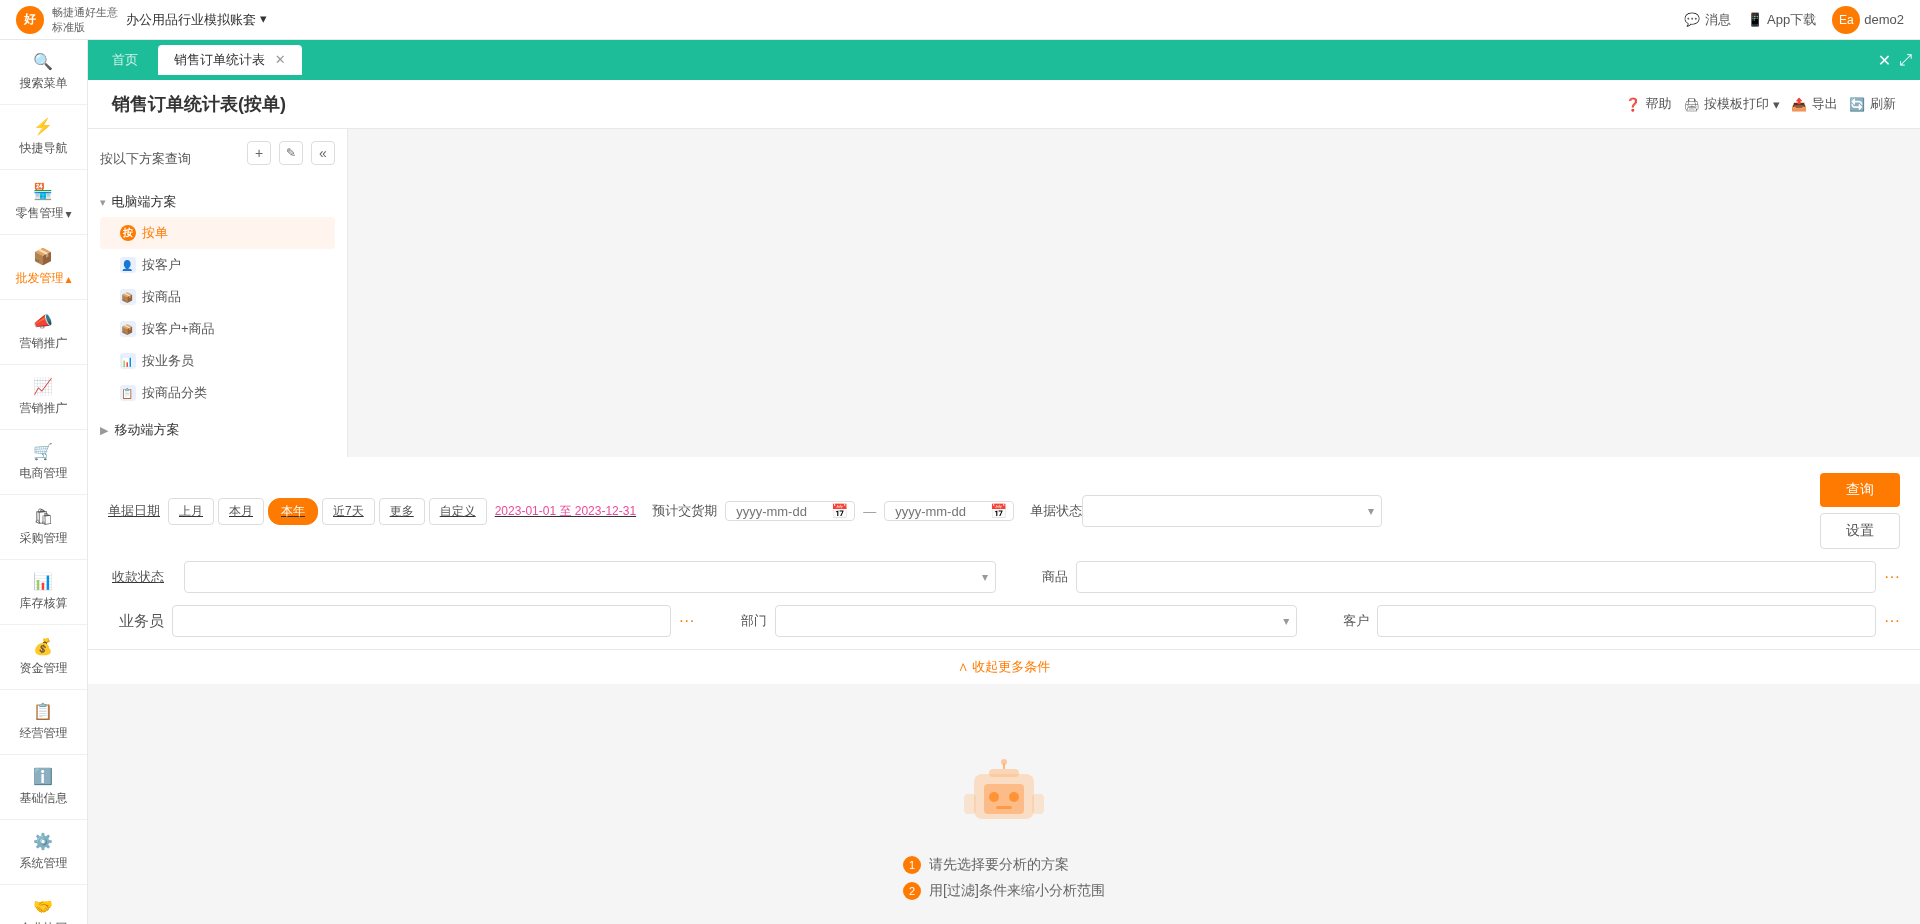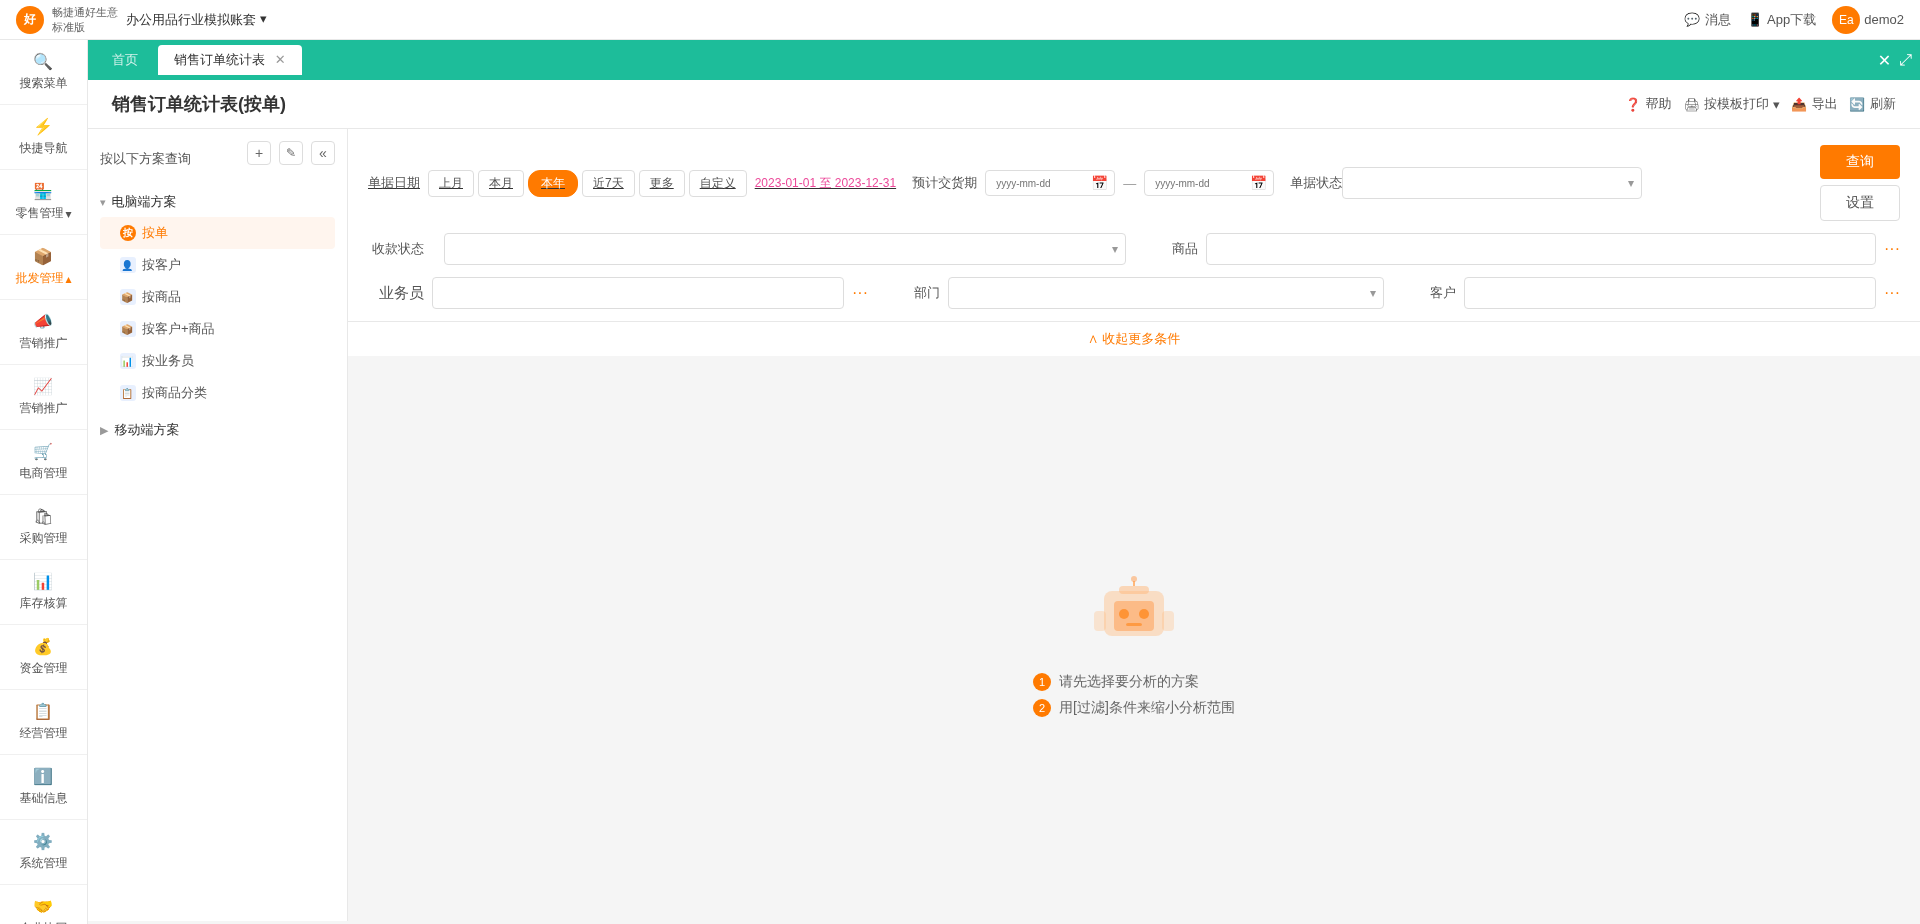--- a/index.html
+++ b/index.html
@@ -52,21 +52,21 @@
     .tree-item { display: flex; align-items: center; gap: 6px; padding: 7px 8px 7px 20px; cursor: pointer; border-radius: 4px; font-size: 13px; color: #555; }
     .tree-item.active { background: #fff5ee; color: #ff7a00; }
     .tree-item-icon { width: 16px; height: 16px; border-radius: 50%; background: #ff7a00; display: flex; align-items: center; justify-content: center; color: white; font-size: 10px; font-weight: bold; flex-shrink: 0; }
     .tree-item-icon.square { border-radius: 3px; background: #e8e8e8; color: #666; }
 
     
     .right-panel { flex: 1; background: #f5f5f5; display: flex; flex-direction: column; }
     .date-btn { padding: 4px 10px; border: 1px solid #ddd; border-radius: 4px; font-size: 12px; cursor: pointer; color: #555; background: #fff; }
     .date-btn.active { background: #ff7a00; color: white; border-color: #ff7a00; border-radius: 12px; padding: 4px 12px; }
     .filter-input { height: 32px; border: 1px solid #ddd; border-radius: 4px; padding: 0 10px; font-size: 13px; color: #333; background: #fff; flex: 1; min-width: 120px; }
-    .date-input { height: 26px; border: 1px solid #ddd; border-radius: 4px; padding: 0 28px 0 10px; font-size: 10px; color: #ccc; background: #fff; width: 150px; position: relative; }
+    .date-input { height: 20px; border: 1px solid #ddd; border-radius: 4px; padding: 0 28px 0 10px; font-size: 13px; color: #ccc; background: #fff; width: 150px; position: relative; }
     .dash { color: #999; }
 
     
     .collapse-bar { background: #fff; border-top: 1px solid #e8e8e8; padding: 8px; text-align: center; cursor: pointer; }
     .collapse-bar span { color: #ff7a00; font-size: 13px; }
 
     
     .query-btn { background: #ff7a00; color: white; border: none; padding: 8px 20px; border-radius: 4px; font-size: 14px; cursor: pointer; width: 80px; }
     .reset-btn { background: #fff; color: #555; border: 1px solid #ddd; padding: 8px 20px; border-radius: 4px; font-size: 14px; cursor: pointer; width: 80px; }
     .action-col { display: flex; flex-direction: column; gap: 6px; margin-left: 8px; }
@@ -220,21 +220,21 @@
             <span>📤</span>
             <span>导出</span>
           </div>
           <div class="header-action-btn">
             <span>🔄</span>
             <span>刷新</span>
           </div>
         </div>
       </div>
 
-      <div style="display:flex; height: calc(100vh - 40px - 40px - 52px); overflow:hidden;">
+      <div style="display:flex; height: calc(100vh - 40px - 40px - 52px); overflow:hidden;flex-direction:column;">
 
         <div class="left-panel">
           <div style="display:flex; align-items:center; justify-content:space-between; margin-bottom:10px;">
             <span style="font-size:13px; color:#555; font-weight:500;">按以下方案查询</span>
             <div style="display:flex;gap:6px;">
               <div class="panel-toolbar">
                 <div class="icon-btn">+</div>
                 <div class="icon-btn" style="font-size:12px;">✎</div>
                 <div class="icon-btn">«</div>
               </div>
@@ -319,21 +319,21 @@
                   </div>
                 </div>
 
                 <div class="action-col" style="margin-left:auto; flex-shrink:0;">
                   <button class="query-btn">查询</button>
                   <button class="reset-btn">设置</button>
                 </div>
               </div>
 
               <div style="display:flex; align-items:center; gap:16px; padding-bottom:12px;">
-                <div style="display:flex; align-items:center; gap:20px; flex:1;">
+                <div style="display:flex; align-items:center; gap:20px; flex:1;text-decoration:underline;">
                   <span style="font-size:13px;color:#555;white-space:nowrap;min-width:56px;text-align:right;">收款状态</span>
                   <div class="status-select-wrapper" style="flex:1;">
                     <select class="status-select"></select>
                   </div>
                 </div>
                 <div style="display:flex; align-items:center; gap:8px; flex:1;">
                   <span style="font-size:13px;color:#555;white-space:nowrap;min-width:56px;text-align:right;">商品</span>
                   <input type="text" class="filter-input" style="flex: 1 1 0%;">
                   <span style="color:#ff7a00;cursor:pointer;font-size:16px;">···</span>
                 </div>

